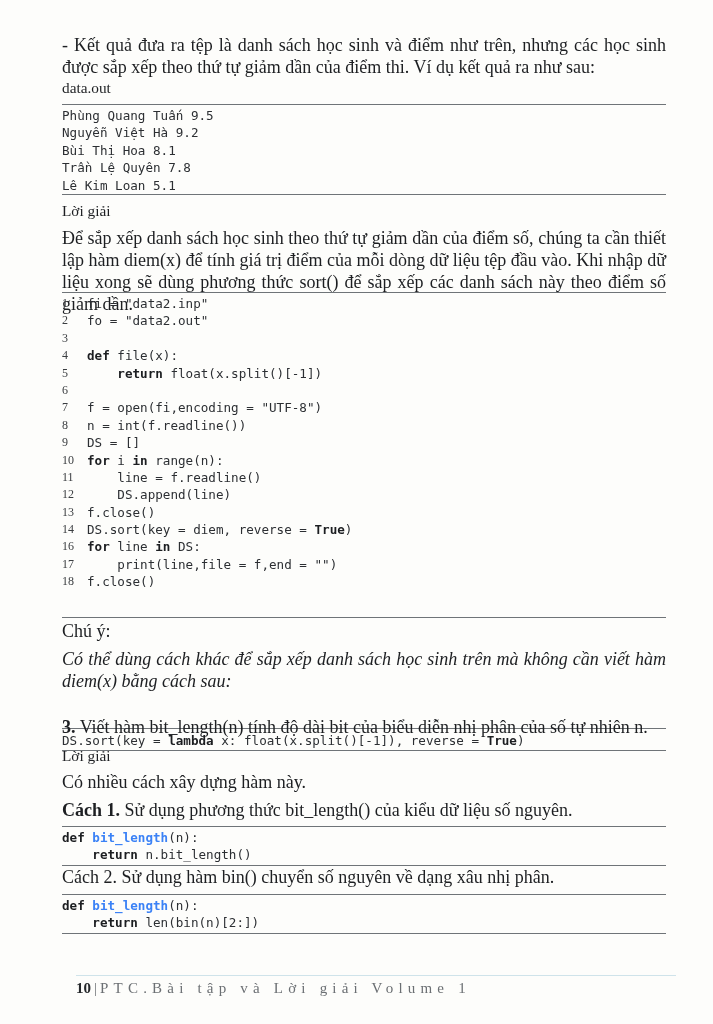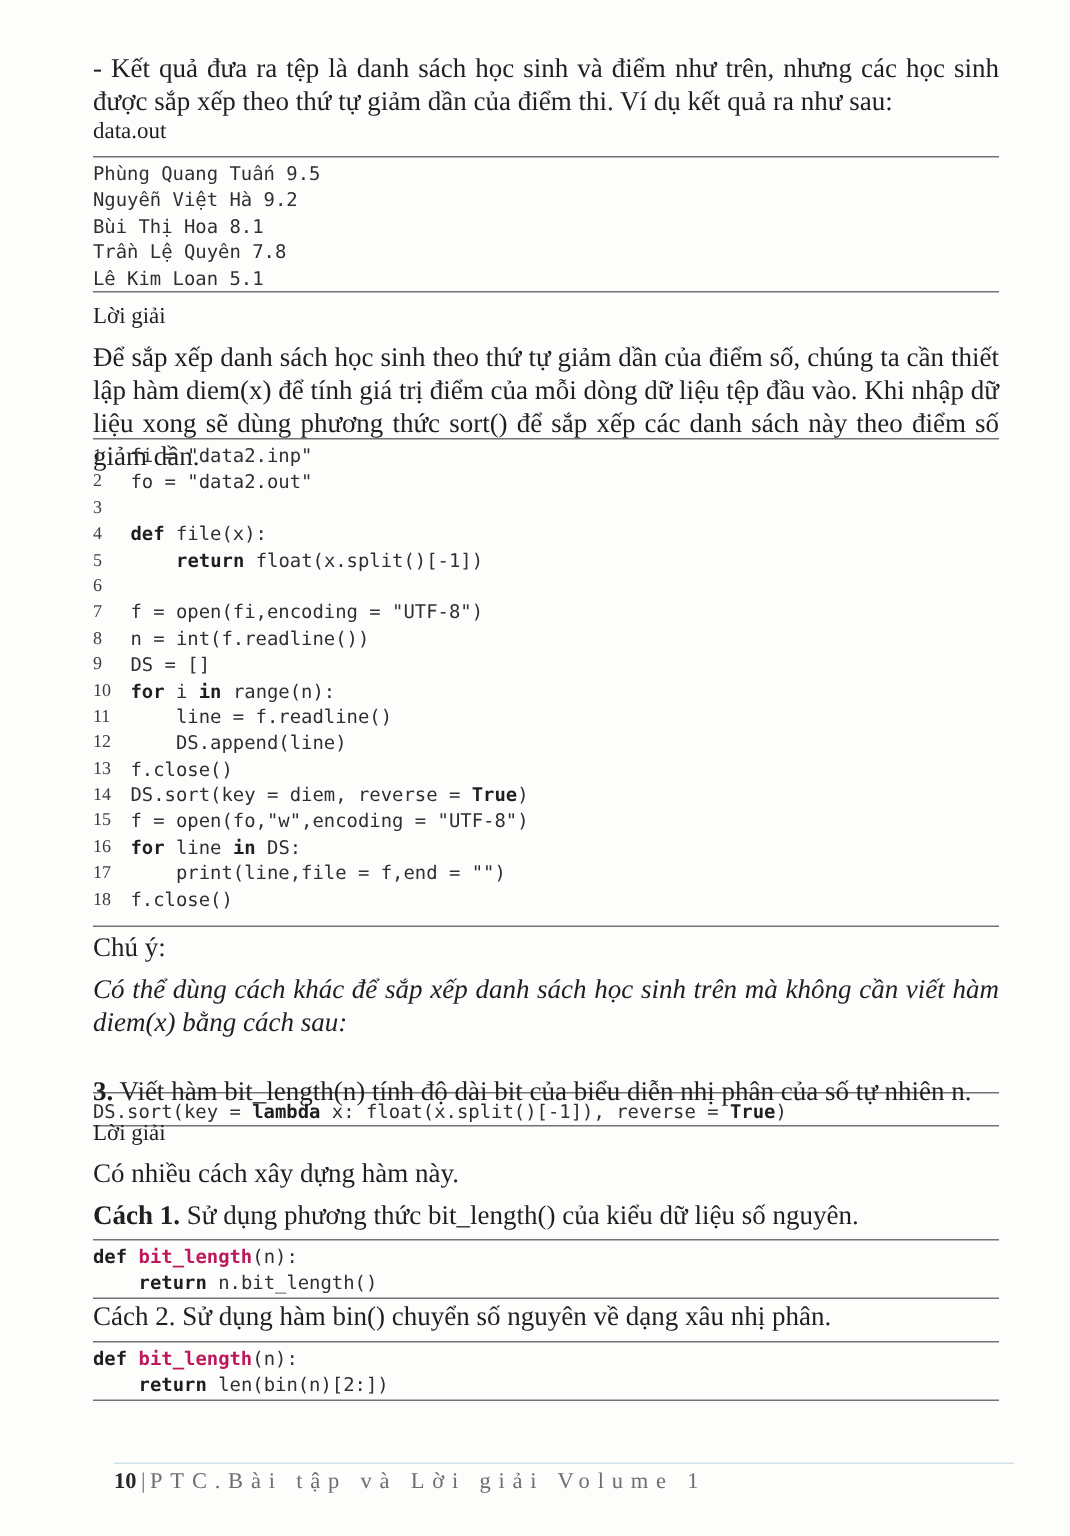--- a/index.html
+++ b/index.html
@@ -45,21 +45,21 @@
     .lnum {
       position: absolute;
       left: 0;
       width: 14px;
       font-family: "Liberation Serif", "DejaVu Serif", serif;
       font-size: 12px;
       color: #3a3d40;
     }
     .ltext { position: absolute; left: 25px; }
     .kw { font-weight: bold; color: #1c1e21; }
-    .fn { font-weight: bold; color: #be185d; }
+    .fn { font-weight: bold; color: #3b82f6; }
     .footer {
       position: absolute;
       left: 76px;
       top: 975px;
       width: 600px;
       border-top: 1px solid #cfe3ea;
       padding-top: 4px;
       font-size: 15px;
     }
     .footer .pnum { font-weight: bold; color: #25282b; }
@@ -95,21 +95,20 @@
     <div class="codeline"><span class="lnum">5</span><span class="ltext"><span>    </span><span class="kw">return</span><span> float(x.split()[-1])</span></span></div>
     <div class="codeline"><span class="lnum">6</span><span class="ltext"></span></div>
     <div class="codeline"><span class="lnum">7</span><span class="ltext">f = open(fi,encoding = "UTF-8")</span></div>
     <div class="codeline"><span class="lnum">8</span><span class="ltext">n = int(f.readline())</span></div>
     <div class="codeline"><span class="lnum">9</span><span class="ltext">DS = []</span></div>
     <div class="codeline"><span class="lnum">10</span><span class="ltext"><span class="kw">for</span><span> i </span><span class="kw">in</span><span> range(n):</span></span></div>
     <div class="codeline"><span class="lnum">11</span><span class="ltext">    line = f.readline()</span></div>
     <div class="codeline"><span class="lnum">12</span><span class="ltext">    DS.append(line)</span></div>
     <div class="codeline"><span class="lnum">13</span><span class="ltext">f.close()</span></div>
     <div class="codeline"><span class="lnum">14</span><span class="ltext"><span>DS.sort(key = diem, reverse = </span><span class="kw">True</span><span>)</span></span></div>
-    <div class="codeline"><span class="lnum">15</span><span class="ltext">f = open(fo,"w",encoding = "UTF-8")</span></div>
     <div class="codeline"><span class="lnum">16</span><span class="ltext"><span class="kw">for</span><span> line </span><span class="kw">in</span><span> DS:</span></span></div>
     <div class="codeline"><span class="lnum">17</span><span class="ltext">    print(line,file = f,end = "")</span></div>
     <div class="codeline"><span class="lnum">18</span><span class="ltext">f.close()</span></div>
   </div>
 
   <p class="para" style="position:absolute; top:620px; left:0;">Chú ý:</p>
 
   <p class="para" style="position:absolute; top:648px; left:0; width:604px;font-style:italic;">Có thể dùng cách khác để sắp xếp danh sách học sinh trên mà không cần viết hàm diem(x) bằng cách sau:</p>
 
   <div class="codebox" style="position:absolute; top:728px; left:0; width:604px; height:23px; padding-top:3px; box-sizing:border-box;">

